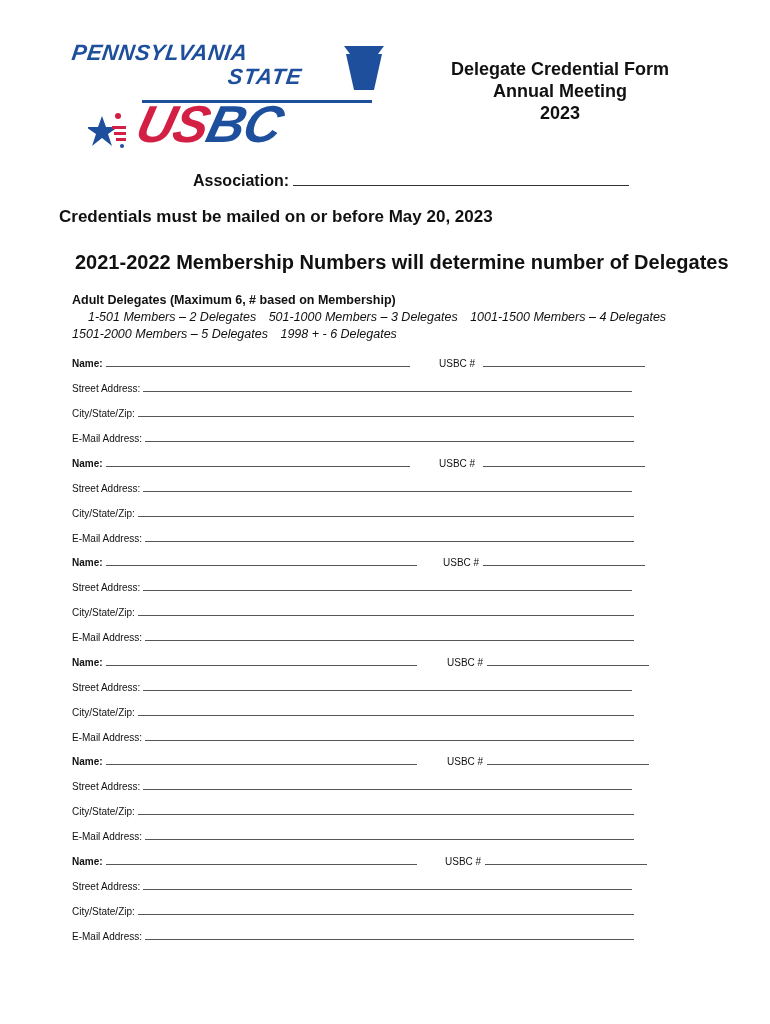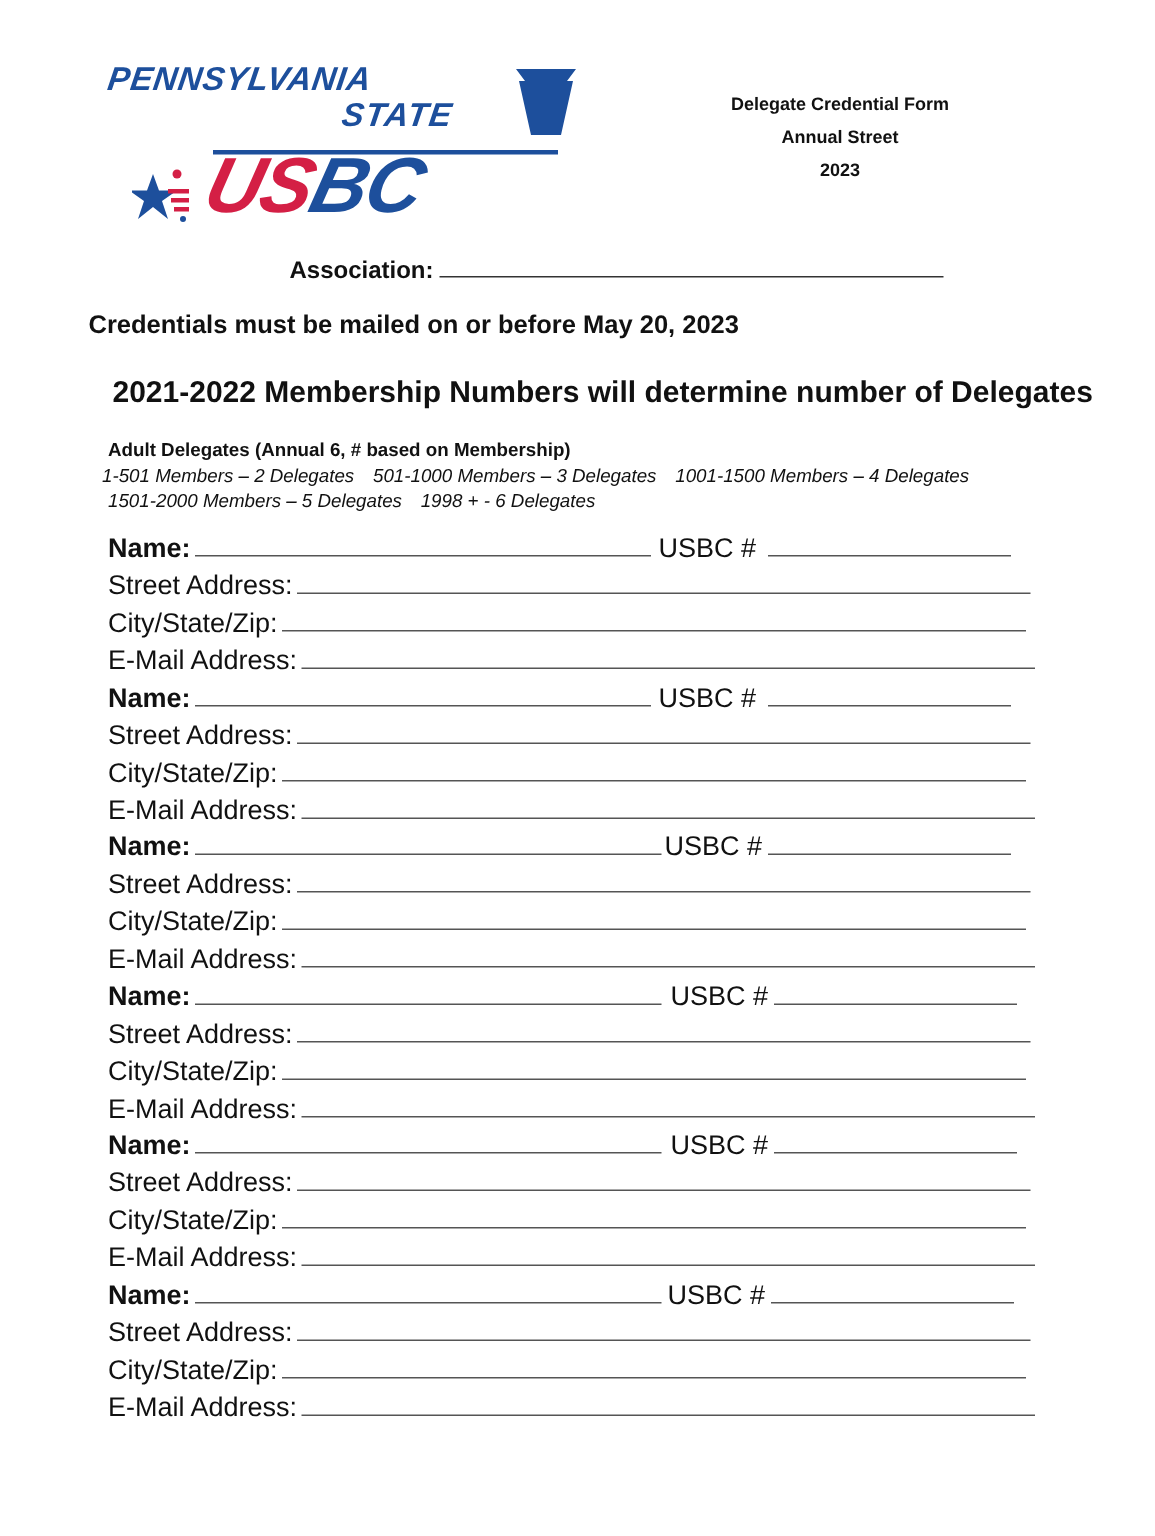--- a/index.html
+++ b/index.html
@@ -11,39 +11,39 @@
   .logo-pa { position: absolute; left: 2px; top: 0px; font-family: "Liberation Sans", sans-serif; font-weight: bold; font-style: italic; font-size: 22px; color: #1d4f9c; letter-spacing: 0.5px; transform: skewX(-8deg); white-space: nowrap; }
   .logo-state { position: absolute; left: 158px; top: 24px; font-weight: bold; font-style: italic; font-size: 22px; color: #1d4f9c; letter-spacing: 1px; transform: skewX(-8deg); white-space: nowrap; }
   .keystone { position: absolute; left: 272px; top: 4px; width: 44px; height: 48px; }
   .logo-rule { position: absolute; left: 72px; top: 60px; width: 230px; height: 3px; background: #1d4f9c; }
   .logo-usbc { position: absolute; left: 68px; top: 58px; font-weight: bold; font-style: italic; font-size: 52px; line-height: 52px; letter-spacing: -1px; transform: skewX(-14deg); white-space: nowrap; }
   .logo-usbc .us { color: #d41f45; }
   .logo-usbc .bc { color: #1d4f9c; }
   .star { position: absolute; left: 18px; top: 70px; width: 46px; height: 40px; }
 
   
-  .title-block { left: 420px; top: 58px; width: 280px; text-align: center; font-weight: bold; font-size: 12px; line-height: 22px; }
+  .title-block { left: 420px; top: 58px; width: 280px; text-align: center; font-weight: bold; font-size: 18px; line-height: 22px; }
   .title-block div { white-space: nowrap; }
 
   .association { left: 193px; top: 172px; font-size: 16px; font-weight: bold; white-space: nowrap; }
   .assoc-line { display: inline-block; width: 336px; border-bottom: 1px solid #333; margin-left: 4px; height: 12px; vertical-align: baseline; }
 
   .h1 { left: 59px; top: 207px; font-size: 17px; font-weight: bold; white-space: nowrap; }
   .h2 { left: 75px; top: 251px; font-size: 20px; font-weight: bold; white-space: nowrap; }
 
   .adult-title { left: 72px; top: 293px; font-size: 12.5px; font-weight: bold; white-space: nowrap; }
   .tier-line { font-size: 12.5px; font-style: italic; white-space: nowrap; }
-  .tier1 { left: 68px; top: 310px; font-style: italic; }
+  .tier1 { left: 88px; top: 310px; font-style: italic; }
   .tier2 { left: 72px; top: 327px; }
   .tier-line span { margin-right: 9px; }
 
   
   .delegates { left: 72px; top: 355px; width: 600px; }
   .delegate { position: relative; height: 99.5px; }
-  .row { position: relative; height: 25px; font-size: 18px; white-space: nowrap; }
+  .row { position: relative; height: 25px; font-size: 10px; white-space: nowrap; }
   .row .lbl { display: inline-block; vertical-align: baseline; }
   .row .lbl.bold { font-weight: bold; }
   .line { display: inline-block; border-bottom: 1px solid #555; height: 11px; vertical-align: baseline; margin-left: 3px; }
   .usbc { position: absolute; top: 0; }
 </style>
 </head>
 <body>
 
 <div class="abs logo">
   <div class="logo-pa">PENNSYLVANIA</div>
@@ -60,32 +60,32 @@
     <circle cx="30" cy="6" r="3" fill="#d41f45"></circle>
     <circle cx="34" cy="36" r="2" fill="#1d4f9c"></circle>
   </svg>
   <div class="logo-usbc">
     <span class="us">US</span><span class="bc">BC</span>
   </div>
 </div>
 
 <div class="abs title-block">
   <div>Delegate Credential Form</div>
-  <div>Annual Street</div>
+  <div>Annual Meeting</div>
   <div>2023</div>
 </div>
 
 <div class="abs association">
   <span>Association:</span><span class="assoc-line"></span>
 </div>
 
 <div class="abs h1">Credentials must be mailed on or before May 20, 2023</div>
 <div class="abs h2">2021-2022 Membership Numbers will determine number of Delegates</div>
 
-<div class="abs adult-title">Adult Delegates (Annual 6, # based on Membership)</div>
+<div class="abs adult-title">Adult Delegates (Maximum 6, # based on Membership)</div>
 <div class="abs tier-line tier1">
   <span>1-501 Members – 2 Delegates</span>
   <span>501-1000 Members – 3 Delegates</span>
   <span>1001-1500 Members – 4 Delegates</span>
 </div>
 <div class="abs tier-line tier2">
   <span>1501-2000 Members – 5 Delegates</span>
   <span>1998 +  - 6 Delegates</span>
 </div>
 

